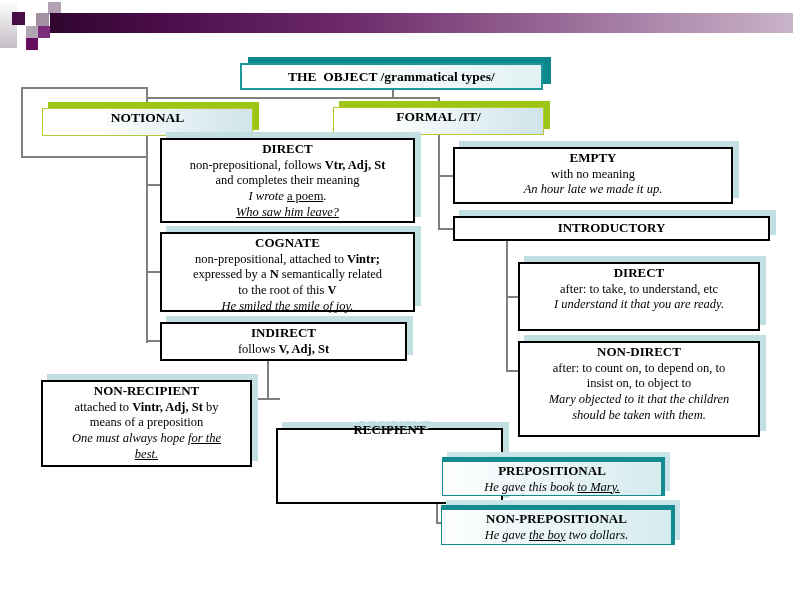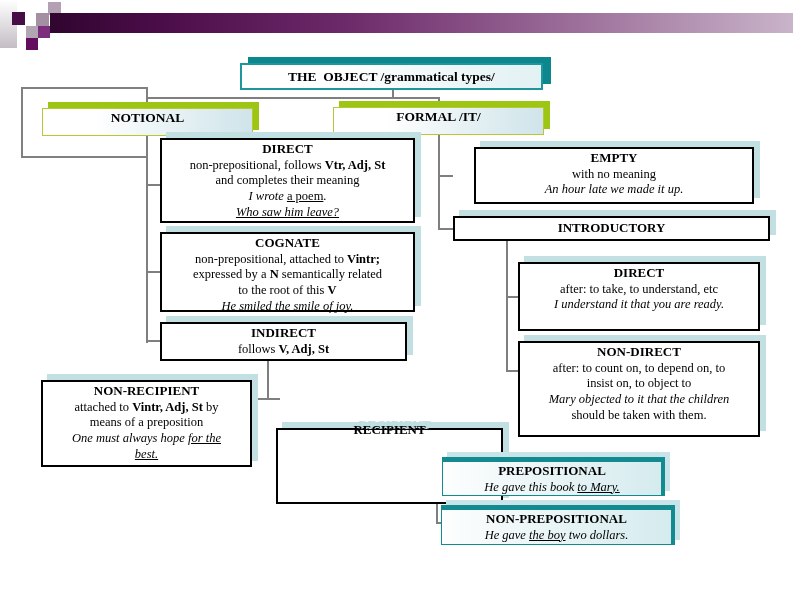--- a/index.html
+++ b/index.html
@@ -32,21 +32,21 @@
   
   #b-root{left:240px;top:63px;width:303px;height:27px;}
   #b-notional{left:42px;top:108px;width:211px;height:28px;}
   #b-formal{left:333px;top:107px;width:211px;height:28px;}
   #b-direct-left{left:160px;top:138px;width:255px;height:85px;}
   #b-cognate{left:160px;top:232px;width:255px;height:80px;}
   #b-indirect{left:160px;top:322px;width:247px;height:39px;}
   #b-non-recipient{left:41px;top:380px;width:211px;height:87px;}
   #b-recipient{left:276px;top:382px;width:227px;height:76px;margin-top:46px;}
   #b-recipient .bt{margin-top:-9px;text-shadow:5px -5px 0 #bedfe2;}
-  #b-empty{left:474px;top:147px;width:280px;height:57px;}
+  #b-empty{left:453px;top:147px;width:280px;height:57px;}
   #b-introductory{left:453px;top:216px;width:317px;height:25px;padding-top:2px;}
   #b-direct-right{left:518px;top:262px;width:242px;height:69px;}
   #b-non-direct{left:518px;top:341px;width:242px;height:96px;}
   #b-prepositional{left:442px;top:457px;width:223px;height:39px;}
   #b-non-prepositional{left:441px;top:505px;width:234px;height:40px;}
 </style>
 </head>
 <body>
 
 <div id="slide">
@@ -152,21 +152,21 @@
         <div><span style="font-style: italic;">I understand it that you are ready.</span></div>
       </div>
   </div>
 
   <div id="b-non-direct" class="bx white">
     <div class="bt">NON-DIRECT</div>
     <div>
         <div><span>after: to count on, to depend on, to</span></div>
         <div><span>insist on, to object to</span></div>
         <div><span style="font-style: italic;">Mary objected to it that the children</span></div>
-        <div><span style=" text-align: center;">should be taken with them.</span></div>
+        <div><span style="font-style: italic; text-align: center;">should be taken with them.</span></div>
       </div>
   </div>
 
   <div id="b-prepositional" class="bx teal">
     <div class="bt">PREPOSITIONAL</div>
     <div>
         <div><span style="font-style: italic;">He gave this book </span><span style="font-style: italic; text-decoration: underline;">to Mary.</span></div>
       </div>
   </div>
 

